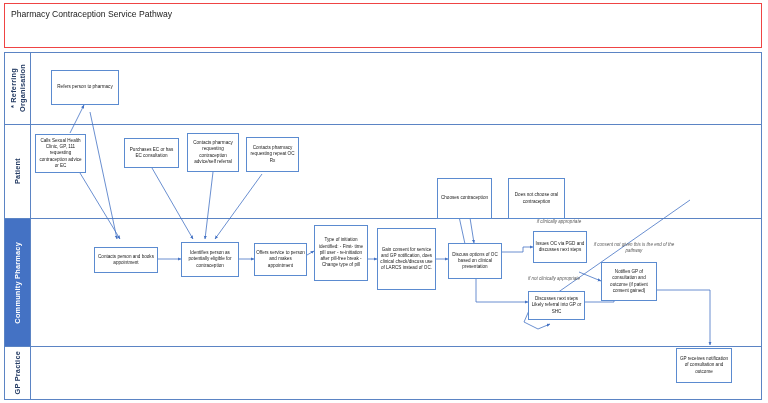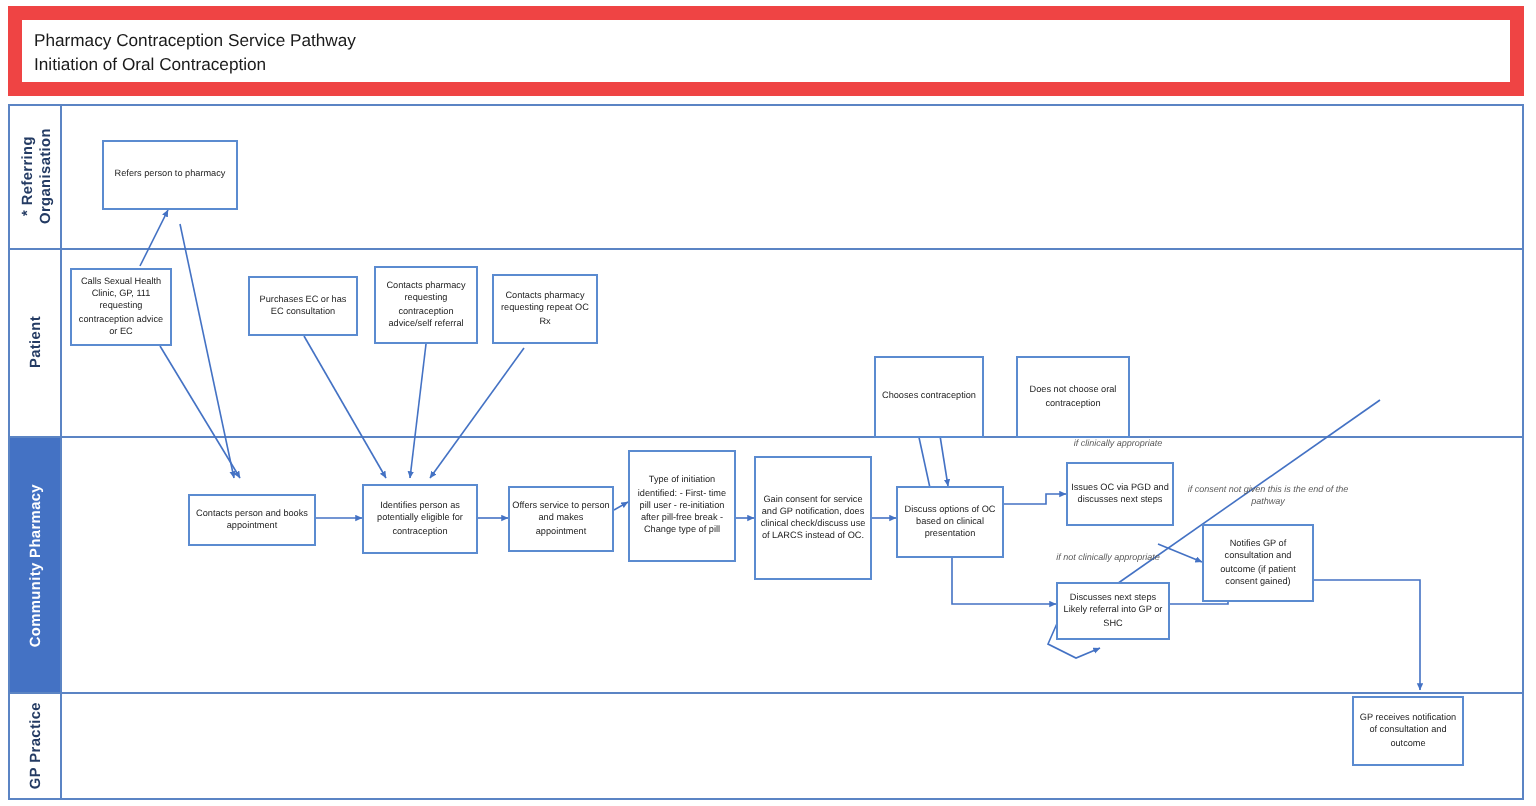--- a/index.html
+++ b/index.html
@@ -1,21 +1,21 @@
 <!DOCTYPE html>
 <html><head>
 <meta charset="utf-8">
 <style>
   html,body{margin:0;padding:0;background:#ffffff;}
   body{font-family:"Liberation Sans",sans-serif;}
   #page{position:relative;width:768px;height:403px;overflow:hidden;background:#fff;}
 
   
   .hdr{position:absolute;left:4px;top:3px;width:758px;height:45px;
-       border:7px solid #ef4444;background:#fff;box-sizing:border-box;padding:4px 6px 0 6px;}
+       border:1px solid #ef4444;background:#fff;box-sizing:border-box;padding:4px 6px 0 6px;}
   .hdr div{font-size:8.6px;color:#1a1a1a;line-height:12.4px;white-space:nowrap;}
 
   
   .grid{position:absolute;left:4px;top:52px;width:758px;height:348px;
         border:1px solid #5b84c4;box-sizing:border-box;background:#fff;}
   .lane{position:absolute;left:0;width:100%;box-sizing:border-box;border-bottom:1.4px solid #5b84c4;}
   .lane.last{border-bottom:none;}
   .lanehead{position:absolute;left:0;top:0;width:26px;height:100%;
             border-right:1.4px solid #5b84c4;box-sizing:border-box;
             display:flex;align-items:center;justify-content:center;background:#fff;}
@@ -38,21 +38,20 @@
   
   #wires{position:absolute;left:0;top:0;width:768px;height:403px;pointer-events:none;}
 </style>
 </head>
 <body>
 
 <div id="page">
 
   <div class="hdr">
     <div>Pharmacy Contraception Service Pathway</div>
-    <div>Initiation of Oral Contraception</div>
   </div>
 
   <div class="grid">
 
     <div class="lane" style="top:0;height:72px;">
       <div class="lanehead">
         <span>* Referring Organisation</span>
       </div>
     </div>
 

